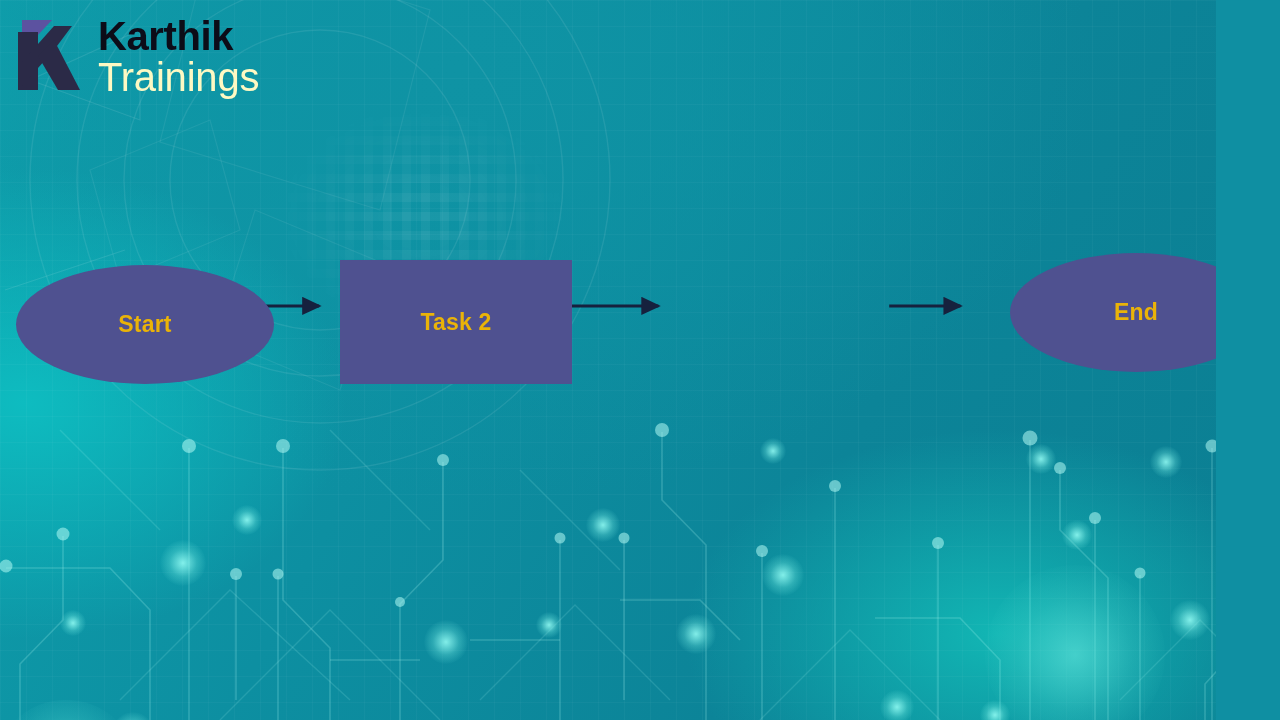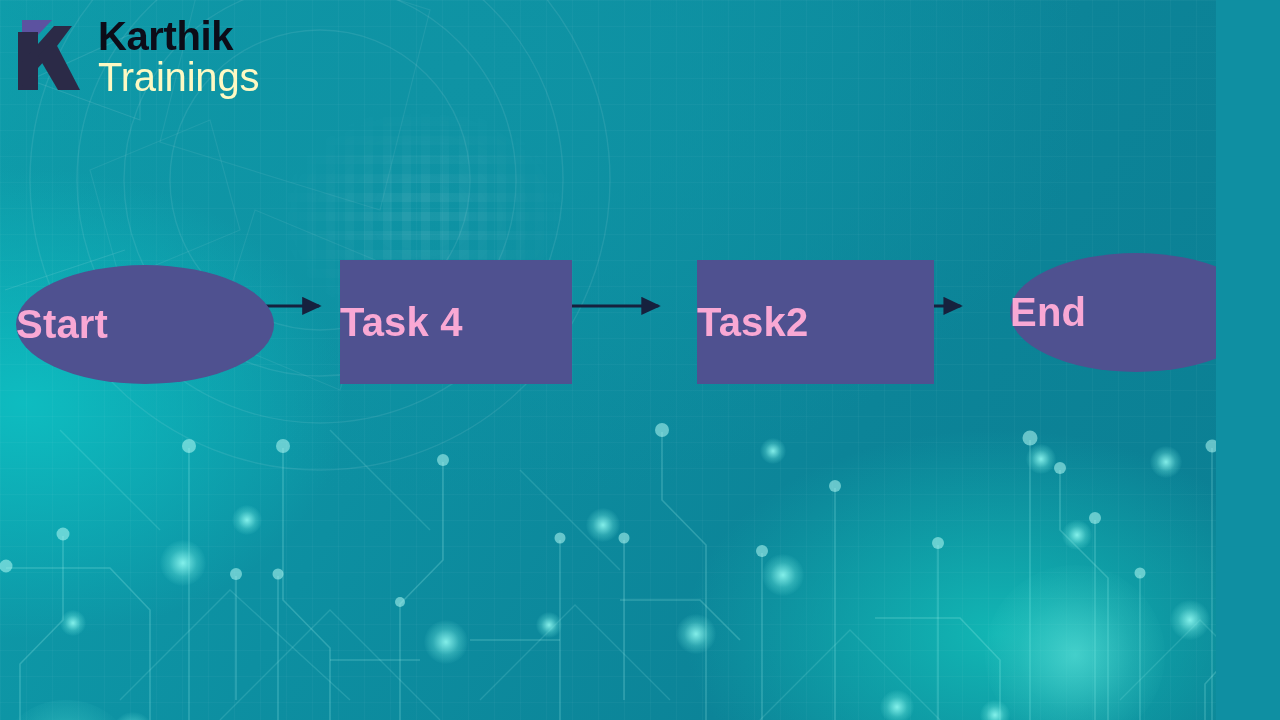--- a/index.html
+++ b/index.html
@@ -108,25 +108,25 @@
 
   
   #flow {
     position: absolute;
     inset: 0;
   }
   .node {
     position: absolute;
     display: flex;
     align-items: center;
-    justify-content: flex-start;
+    justify-content: center;
     background: #4f5190;
-    color: #f9a8d4;
+    color: #eab308;
     font-weight: 700;
-    font-size: 40px;
+    font-size: 23px;
     letter-spacing: .2px;
     user-select: none;
   }
   .node.terminator { border-radius: 50%; }
   .node.process { border-radius: 0; }
 
   #node-start { left: 16px;   top: 265px; width: 258px; height: 119px; }
   #node-task1 { left: 340px;  top: 260px; width: 232px; height: 124px; }
   #node-task2 { left: 697px;  top: 260px; width: 237px; height: 124px; }
   #node-end   { left: 1010px; top: 253px; width: 252px; height: 119px; }
@@ -283,26 +283,23 @@
         <line x1="574" y1="322" x2="693" y2="322"></line>
         <line x1="936" y1="322" x2="1011" y2="322"></line>
       </g>
     </svg>
 
     <div class="node terminator" id="node-start">
       <span>Start</span>
     </div>
 
     <div class="node process" id="node-task1">
-      <span>Task 4</span>
-    </div>
-
-    <div class="node process" id="node-task2">
-      <span>Task2</span>
-    </div>
+      <span>Task 2</span>
+    </div>
+
 
     <div class="node terminator" id="node-end">
       <span>End</span>
     </div>
 
   </div>
 
 </div>
 
 </body></html>

